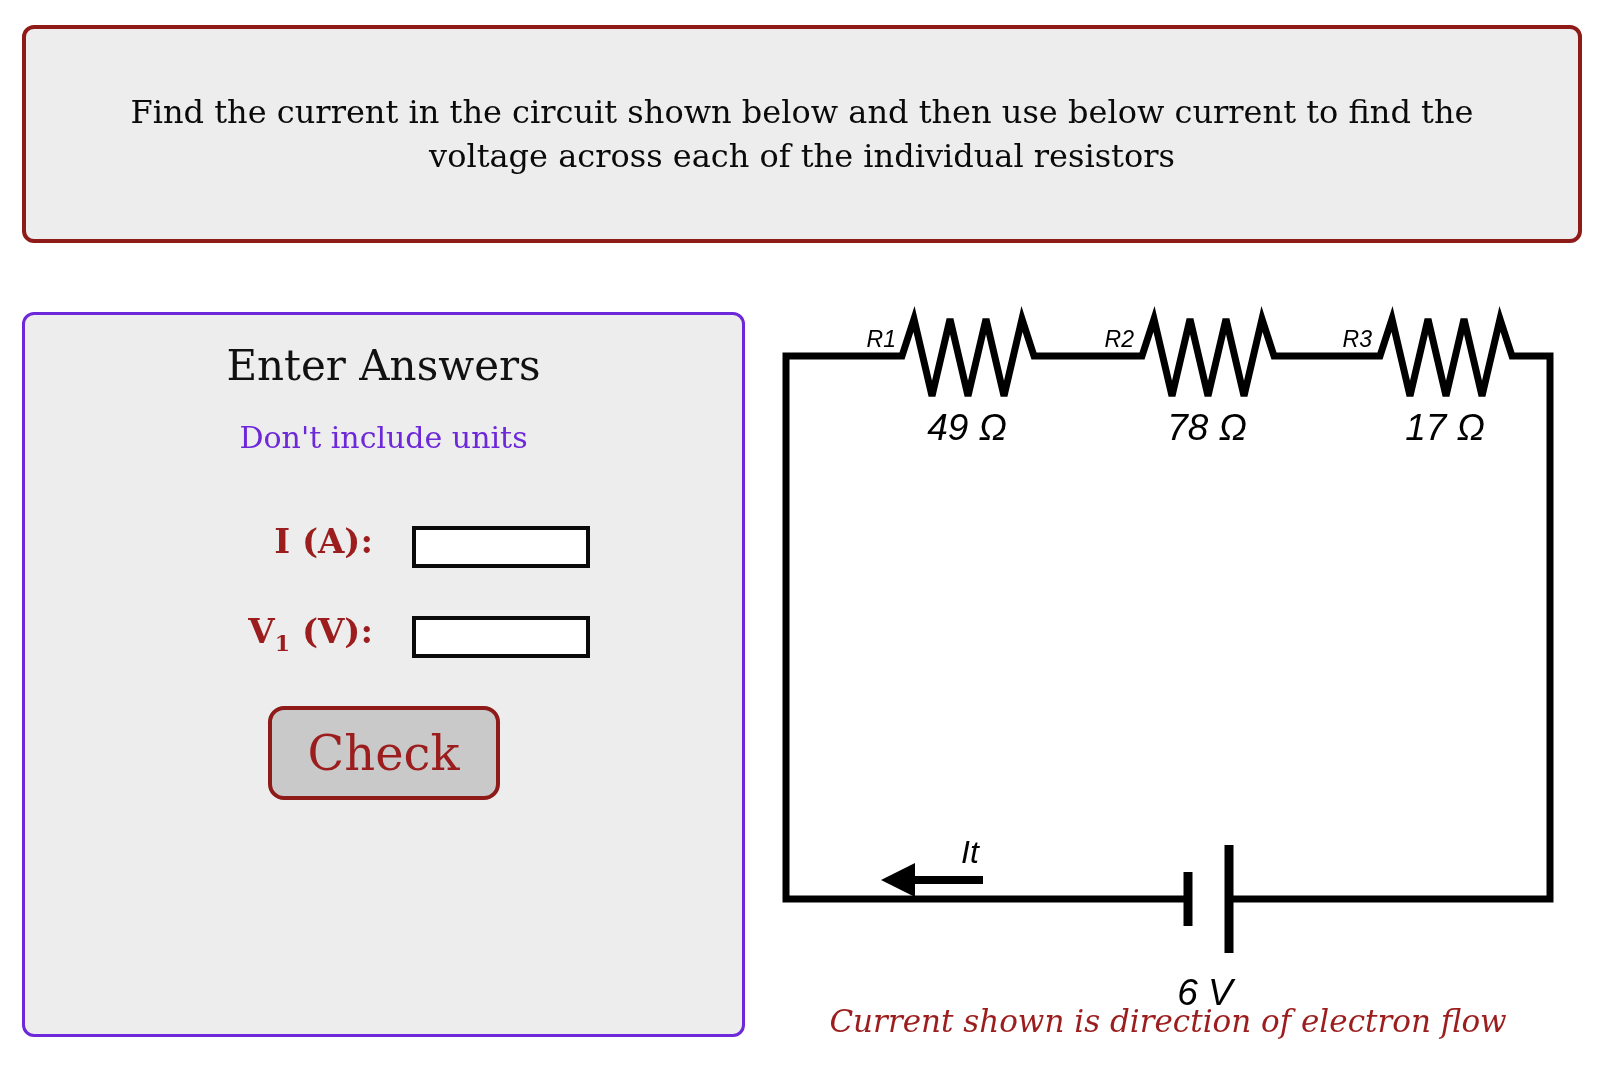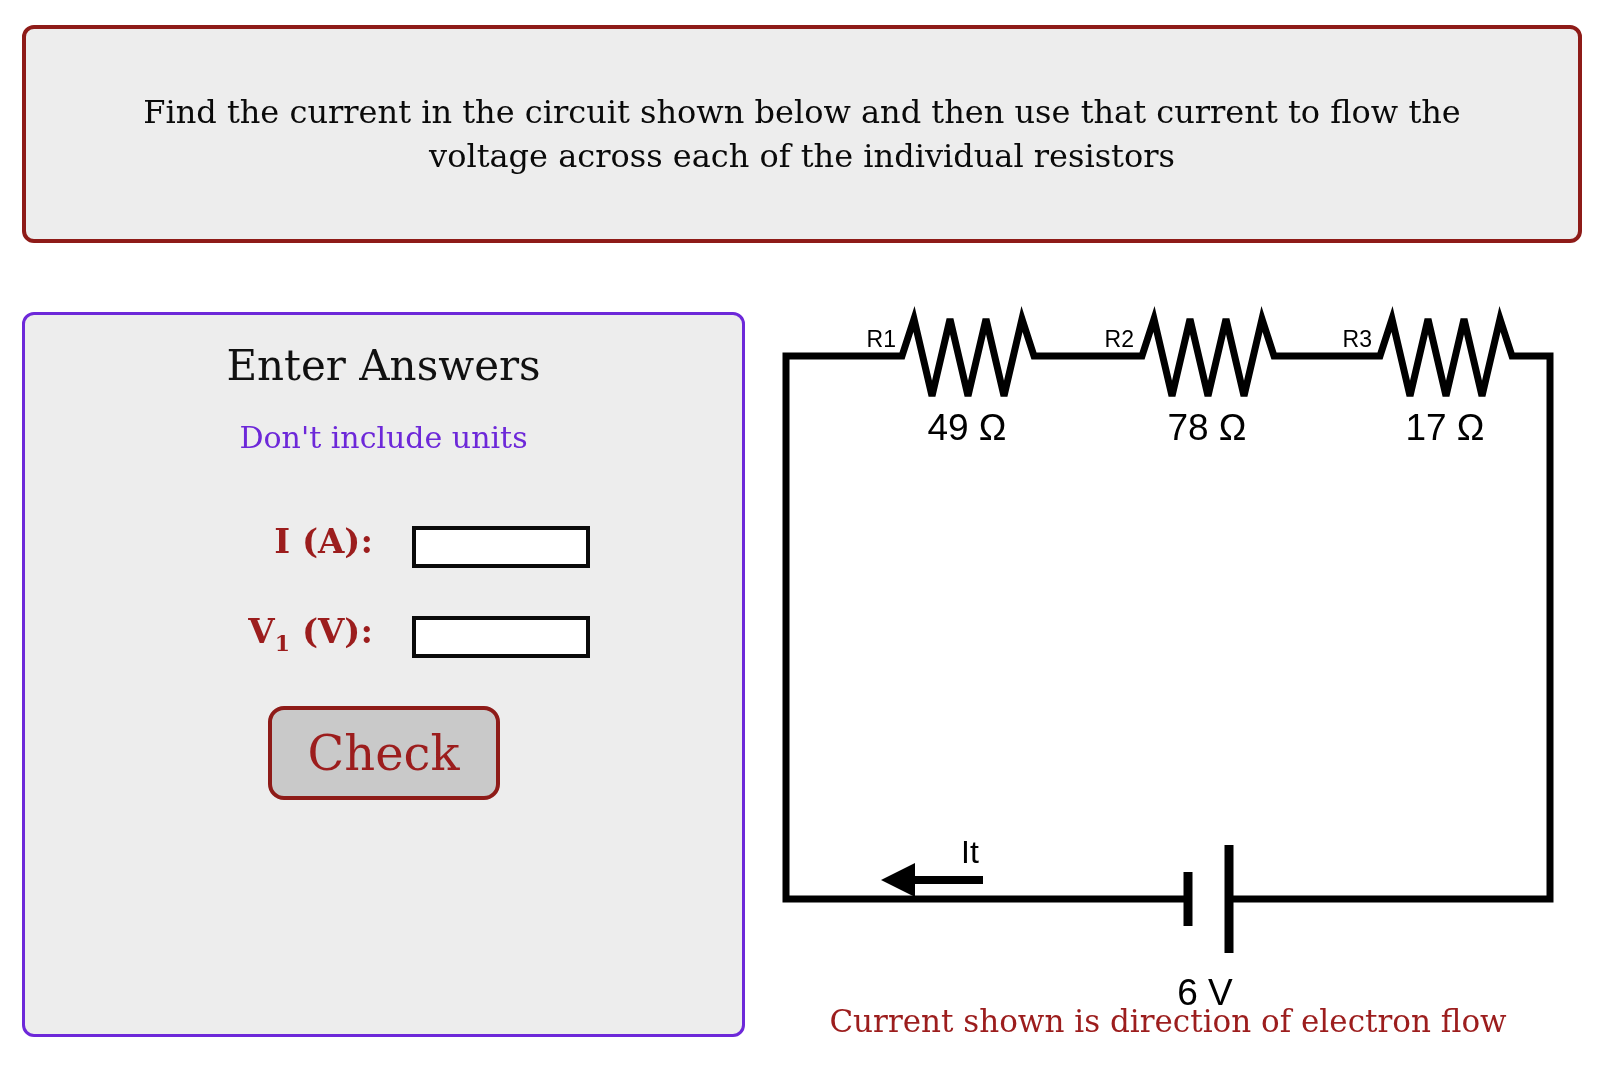--- a/index.html
+++ b/index.html
@@ -76,34 +76,34 @@
     background: #C9C9C9;
     border: 4px solid #8E1B18;
     border-radius: 16px;
     color: #9C1D1D;
     font-family: "DejaVu Serif", serif;
     font-size: 48px;
     cursor: pointer;
   }
   .circuit-wrap {
     position: absolute; left: 750px; top: 300px;
-    width: 865px; height: 777px;
+    width: 865px; height: 777px; font-style: italic;
   }
   .wire { stroke: #000000; stroke-width: 7; fill: none; stroke-linejoin: miter; }
   .plate { stroke: #000000; stroke-width: 9; fill: none; }
   .arrow-shaft { stroke: #000000; stroke-width: 8; fill: none; }
   .arrow-head { fill: #000000; stroke: none; }
   .c-sans { font-family: "Liberation Sans", sans-serif; fill: #000000; }
   .c-caption { font-family: "DejaVu Serif", serif; fill: #9C1D1D; }
 </style>
 </head>
 <body>
 
 <div class="banner">
-  <div>Find the current in the circuit shown below and then use that current to flow the</div>
+  <div>Find the current in the circuit shown below and then use below current to find the</div>
   <div>voltage across each of the individual resistors</div>
 </div>
 
 <div class="panel">
   <div class="panel-title">Enter Answers</div>
   <div class="panel-subtitle">Don't include units</div>
 
   <div class="rows">
     <div class="row">
       <div class="field-label"><span>I</span><sub></sub><span> (A):</span></div>

